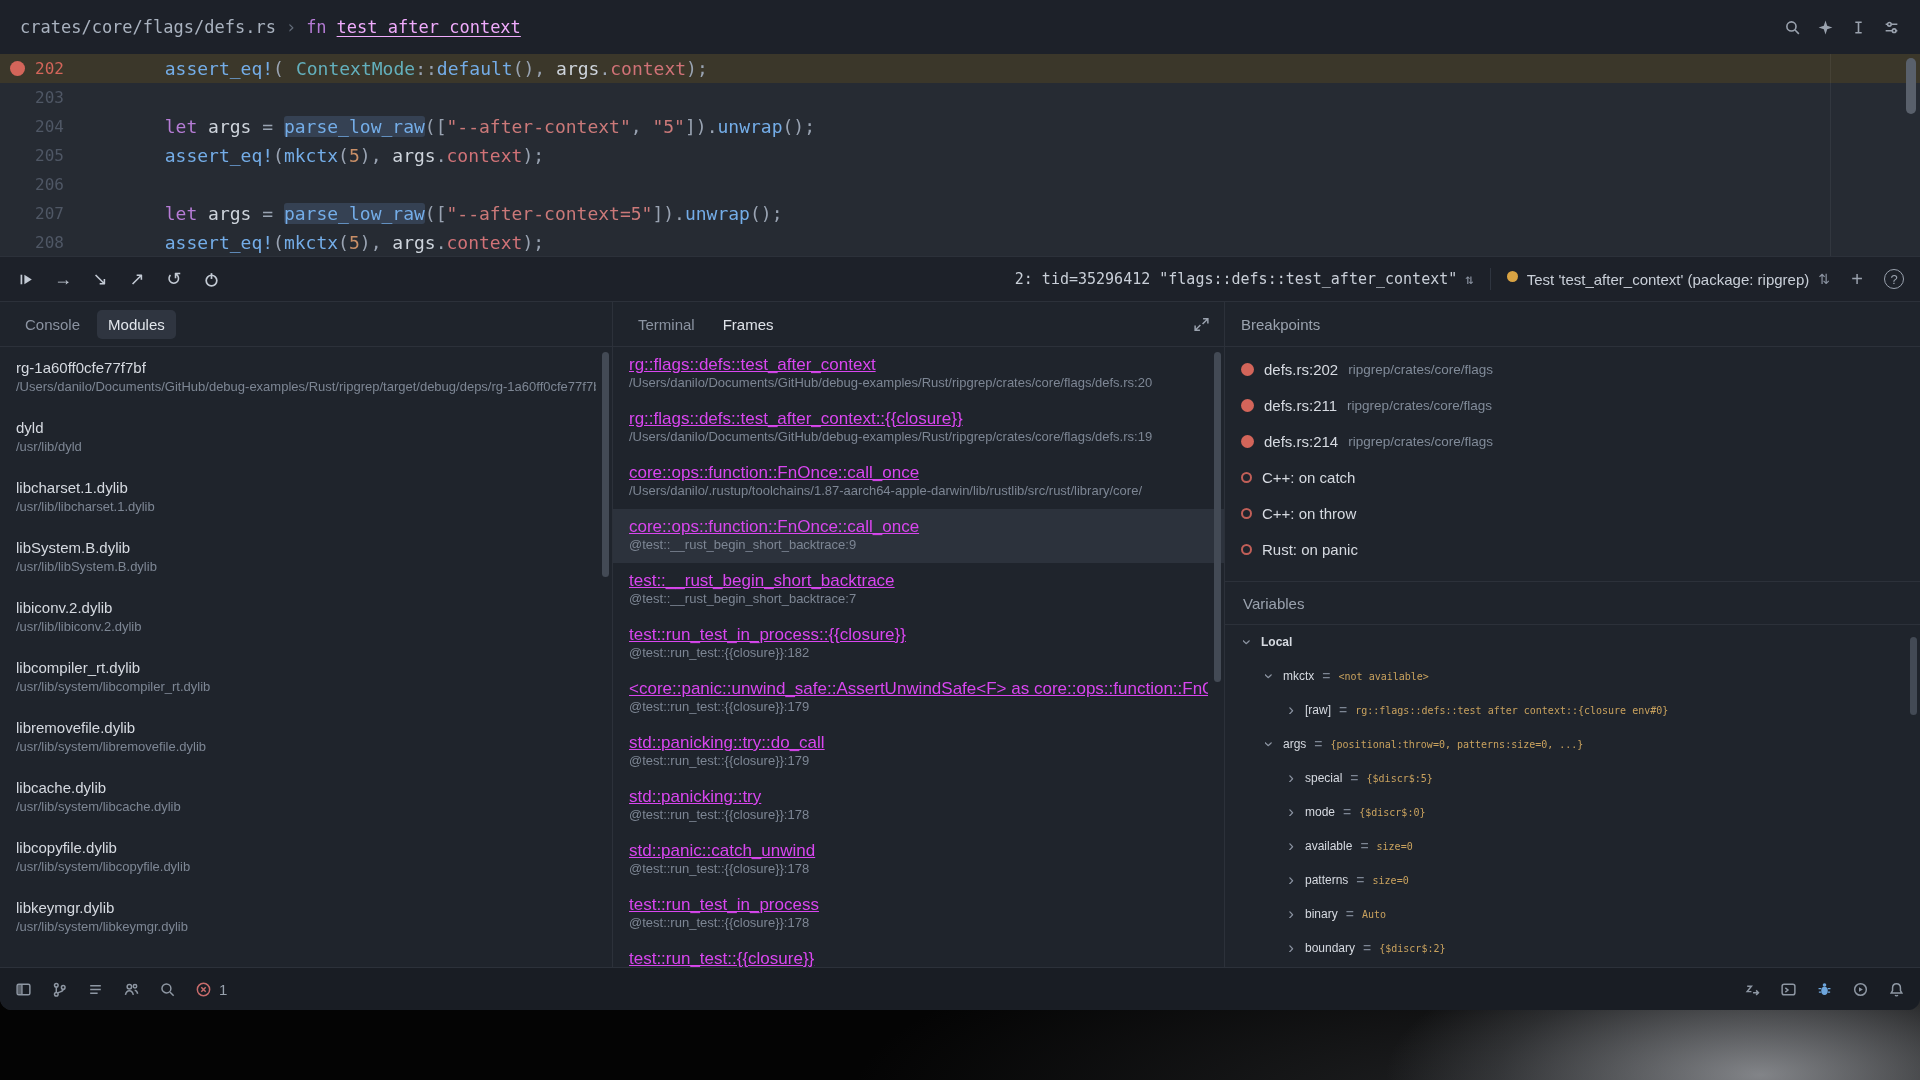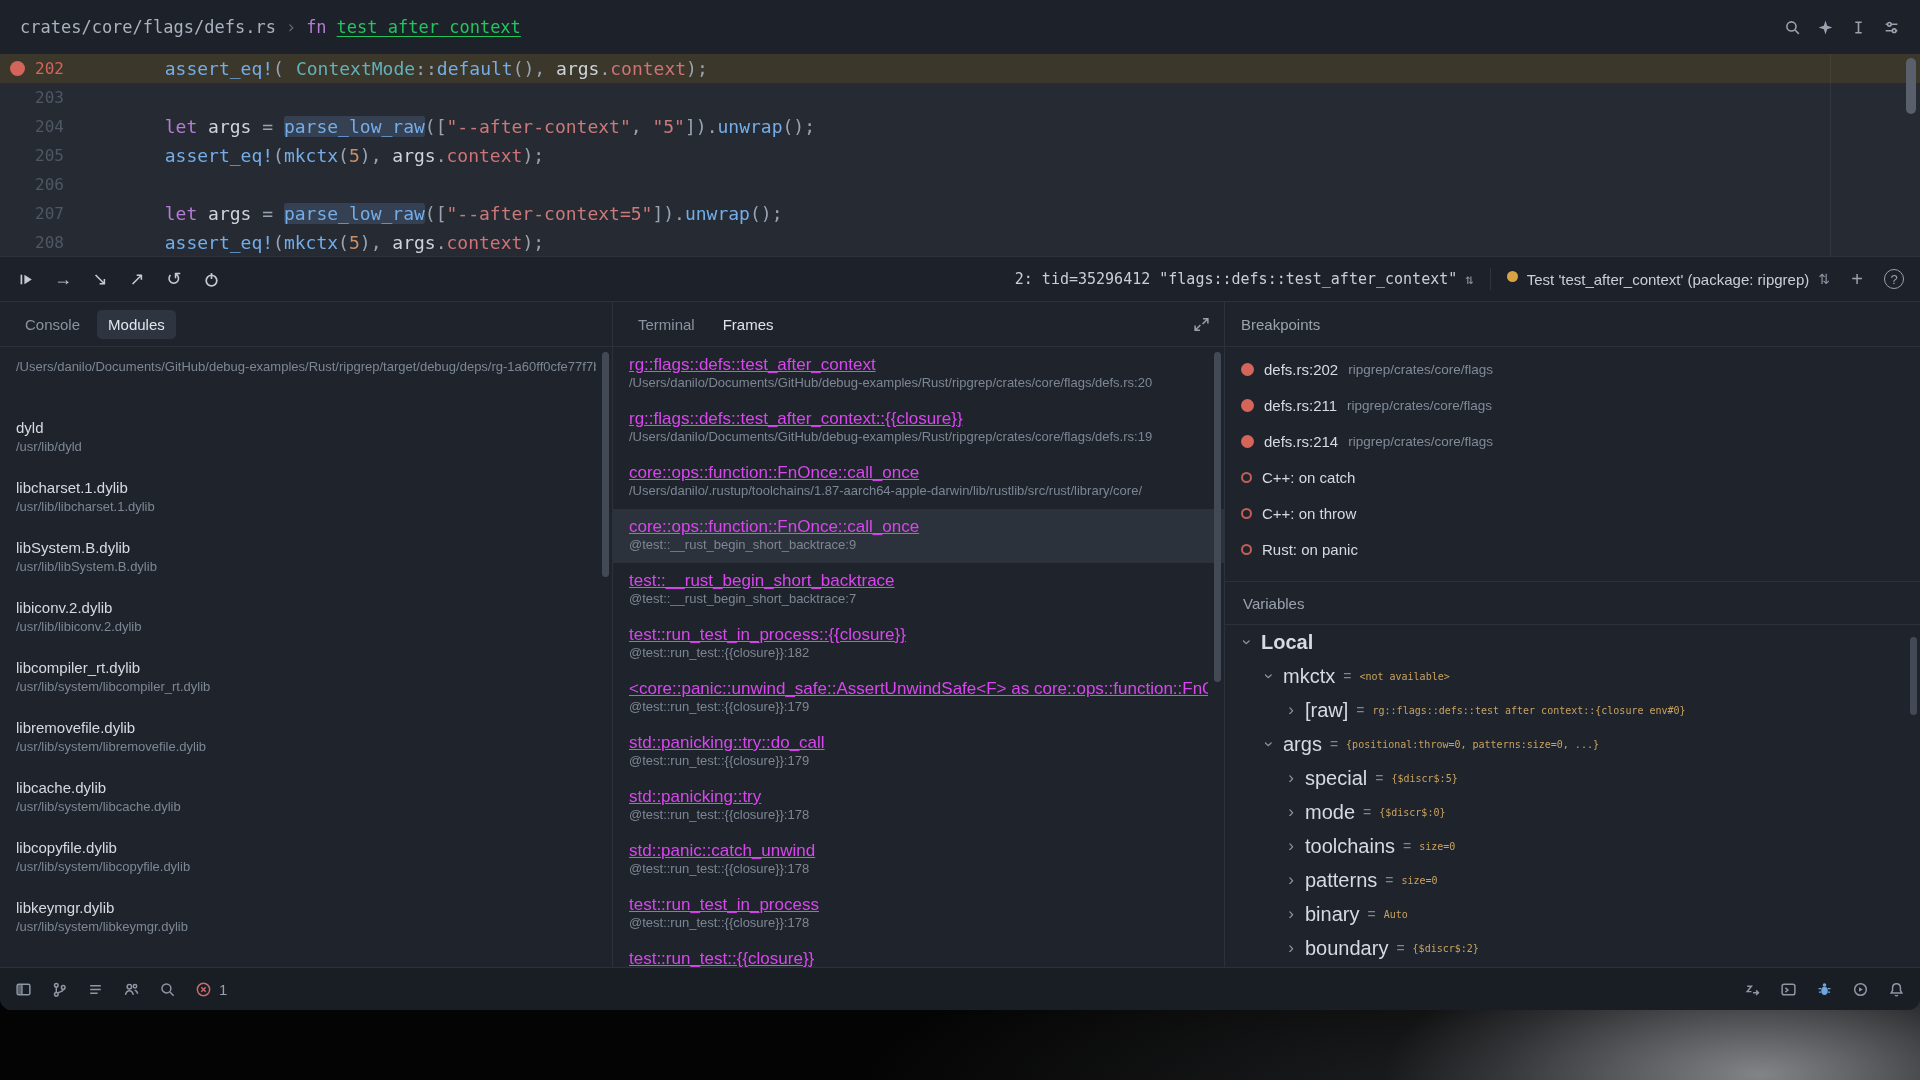--- a/index.html
+++ b/index.html
@@ -25,21 +25,21 @@
 
   
   .breadcrumb-bar {
     height:54px; flex:none; background:#1d2129;
     display:flex; align-items:center; justify-content:space-between; padding:0 20px;
   }
   .breadcrumb { display:flex; align-items:center; gap:10px;
     font-family:"DejaVu Sans Mono", monospace; font-size:17px; color:#a9b2bf; }
   .crumb-sep { color:#626b78; }
   .crumb-kw { color:#b67cd6; }
-  .crumb-symbol { color:#22c55e; text-decoration:underline; text-underline-offset:3px; }
+  .crumb-symbol { color:#f0abfc; text-decoration:underline; text-underline-offset:3px; }
   .topbar-icons { display:flex; align-items:center; gap:15px; color:#9aa2ae; }
   .icon16 { width:18px; height:18px; display:flex; align-items:center; justify-content:center; }
   .icon16 svg { width:17px; height:17px; }
 
   
   .editor {
     height:202px; flex:none; position:relative; background:#262b33; overflow:hidden;
     font-family:"DejaVu Sans Mono", monospace; font-size:18px; line-height:29px;
   }
   .code-line { display:flex; height:29px; white-space:pre;text-align:right; }
@@ -114,21 +114,21 @@
   .bp-label { font-size:15px; color:#d6dae1; white-space:nowrap; }
   .bp-path  { font-size:13.5px; color:#818b99; white-space:nowrap; overflow:hidden; }
 
   .vars-header { height:44px; flex:none; margin-top:14px;
     border-top:1px solid #2c313a; border-bottom:1px solid #2c313a;
     display:flex; align-items:center; padding:8px 16px; }
   .var-tree { overflow:hidden; }
   .var-row { height:34px; display:flex; align-items:center; gap:8px; white-space:nowrap; overflow:hidden; }
   .chev { color:#8b93a1; font-size:17px; width:12px; flex:none; display:inline-flex; justify-content:center; }
   .chev.down { transform:rotate(90deg); }
-  .var-name { font-size:20px; color:#d6dae1; }
+  .var-name { font-size:12px; color:#d6dae1; }
   .var-name.root { font-weight:600; }
   .var-eq { font-size:14px; color:#7d8694; }
   .var-val { font-family:"DejaVu Sans Mono", monospace; font-size:10px; color:#c9a25e; overflow:hidden; }
 
   .sb { position:absolute; width:7px; border-radius:4px; background:#434a55; }
   .sb.left-sb   { right:3px; top:50px;  height:225px; }
   .sb.mid-sb    { right:3px; top:50px;  height:330px; }
   .sb.vars-sb   { right:3px; top:335px; height:78px; }
 
   
@@ -231,20 +231,21 @@
 
     <section class="panels">
 
       <div class="panel left">
         <div class="panel-header">
           <div class="tab">Console</div>
           <div class="tab active">Modules</div>
         </div>
         <div class="list-host">
             <div class="list-item">
+              <div class="item-title">rg-1a60ff0cfe77f7bf</div>
               <div class="item-path">/Users/danilo/Documents/GitHub/debug-examples/Rust/ripgrep/target/debug/deps/rg-1a60ff0cfe77f7bf</div>
             </div>
             <div class="list-item">
               <div class="item-title">dyld</div>
               <div class="item-path">/usr/lib/dyld</div>
             </div>
             <div class="list-item">
               <div class="item-title">libcharset.1.dylib</div>
               <div class="item-path">/usr/lib/libcharset.1.dylib</div>
             </div>
@@ -410,21 +411,21 @@
               <span class="var-val">{$discr$:5}</span>
             </div>
             <div class="var-row" style="padding-left: 60px;">
               <span class="chev">›</span>
               <span class="var-name">mode</span>
               <span class="var-eq">=</span>
               <span class="var-val">{$discr$:0}</span>
             </div>
             <div class="var-row" style="padding-left: 60px;">
               <span class="chev">›</span>
-              <span class="var-name">toolchains</span>
+              <span class="var-name">available</span>
               <span class="var-eq">=</span>
               <span class="var-val">size=0</span>
             </div>
             <div class="var-row" style="padding-left: 60px;">
               <span class="chev">›</span>
               <span class="var-name">patterns</span>
               <span class="var-eq">=</span>
               <span class="var-val">size=0</span>
             </div>
             <div class="var-row" style="padding-left: 60px;">

